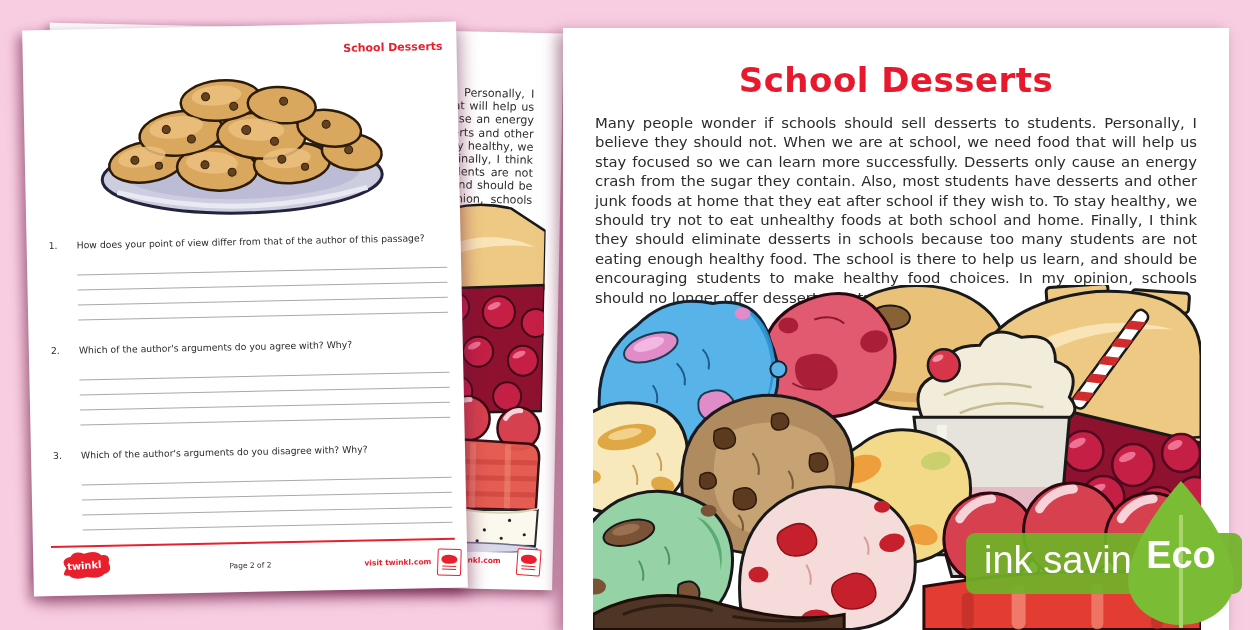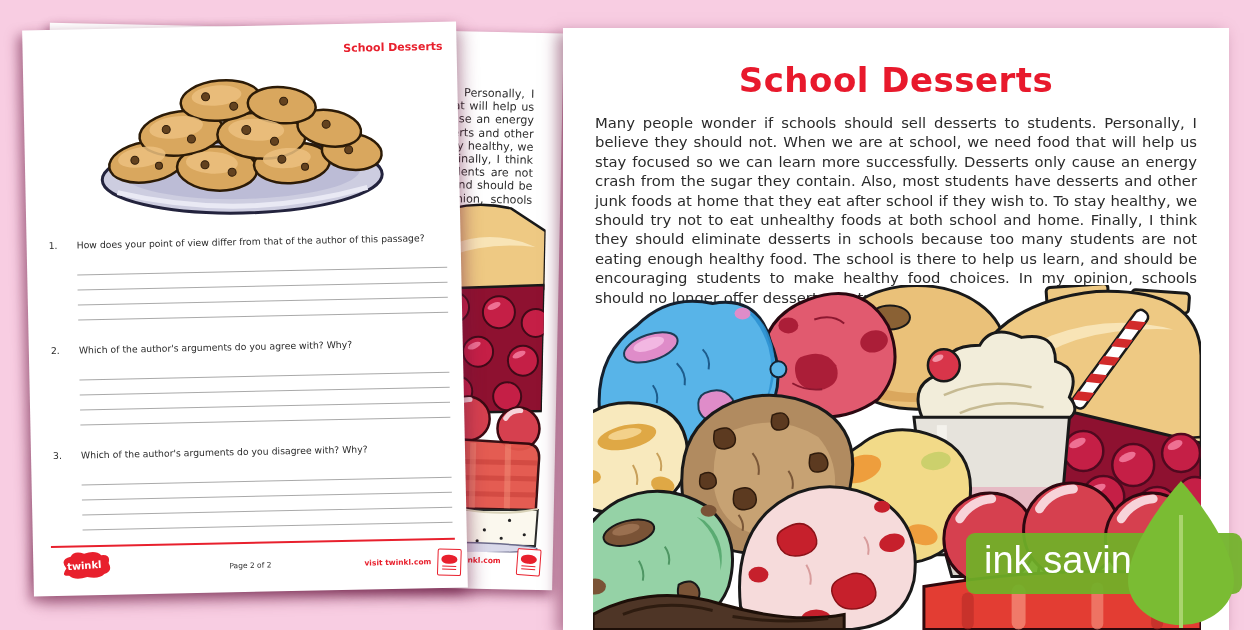--- a/index.html
+++ b/index.html
@@ -425,14 +425,15 @@
     </svg>
   </div>
 
   <div class="eco-bar">
     <span class="eco-bar-label">ink saving</span>
   </div>
   <svg class="eco-leaf" viewBox="0 0 106 149">
     <path d="M53,0 C53,0 106,58 106,100 A53 44 0 0 1 0,100 C0,58 53,0 53,0 Z" fill="#7abc33"></path>
     <line x1="53" y1="34" x2="53" y2="147" stroke="#aad46e" stroke-width="4"></line>
   </svg>
+  <div class="eco-leaf-label">Eco</div>
 
 </div>
 
 </body></html>

